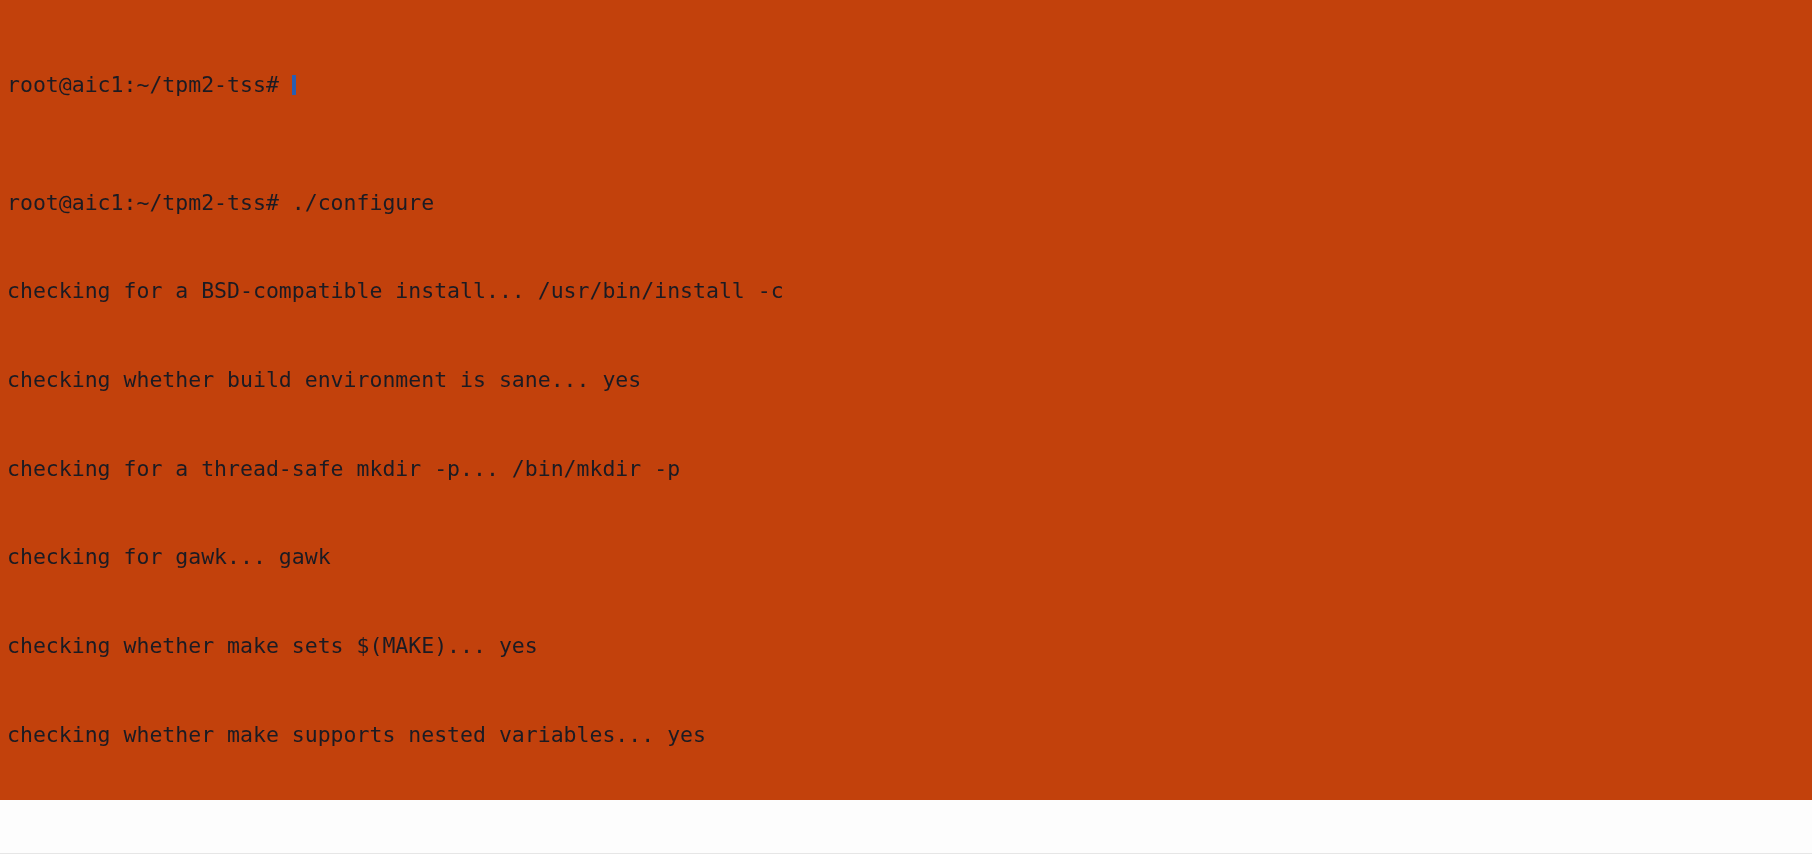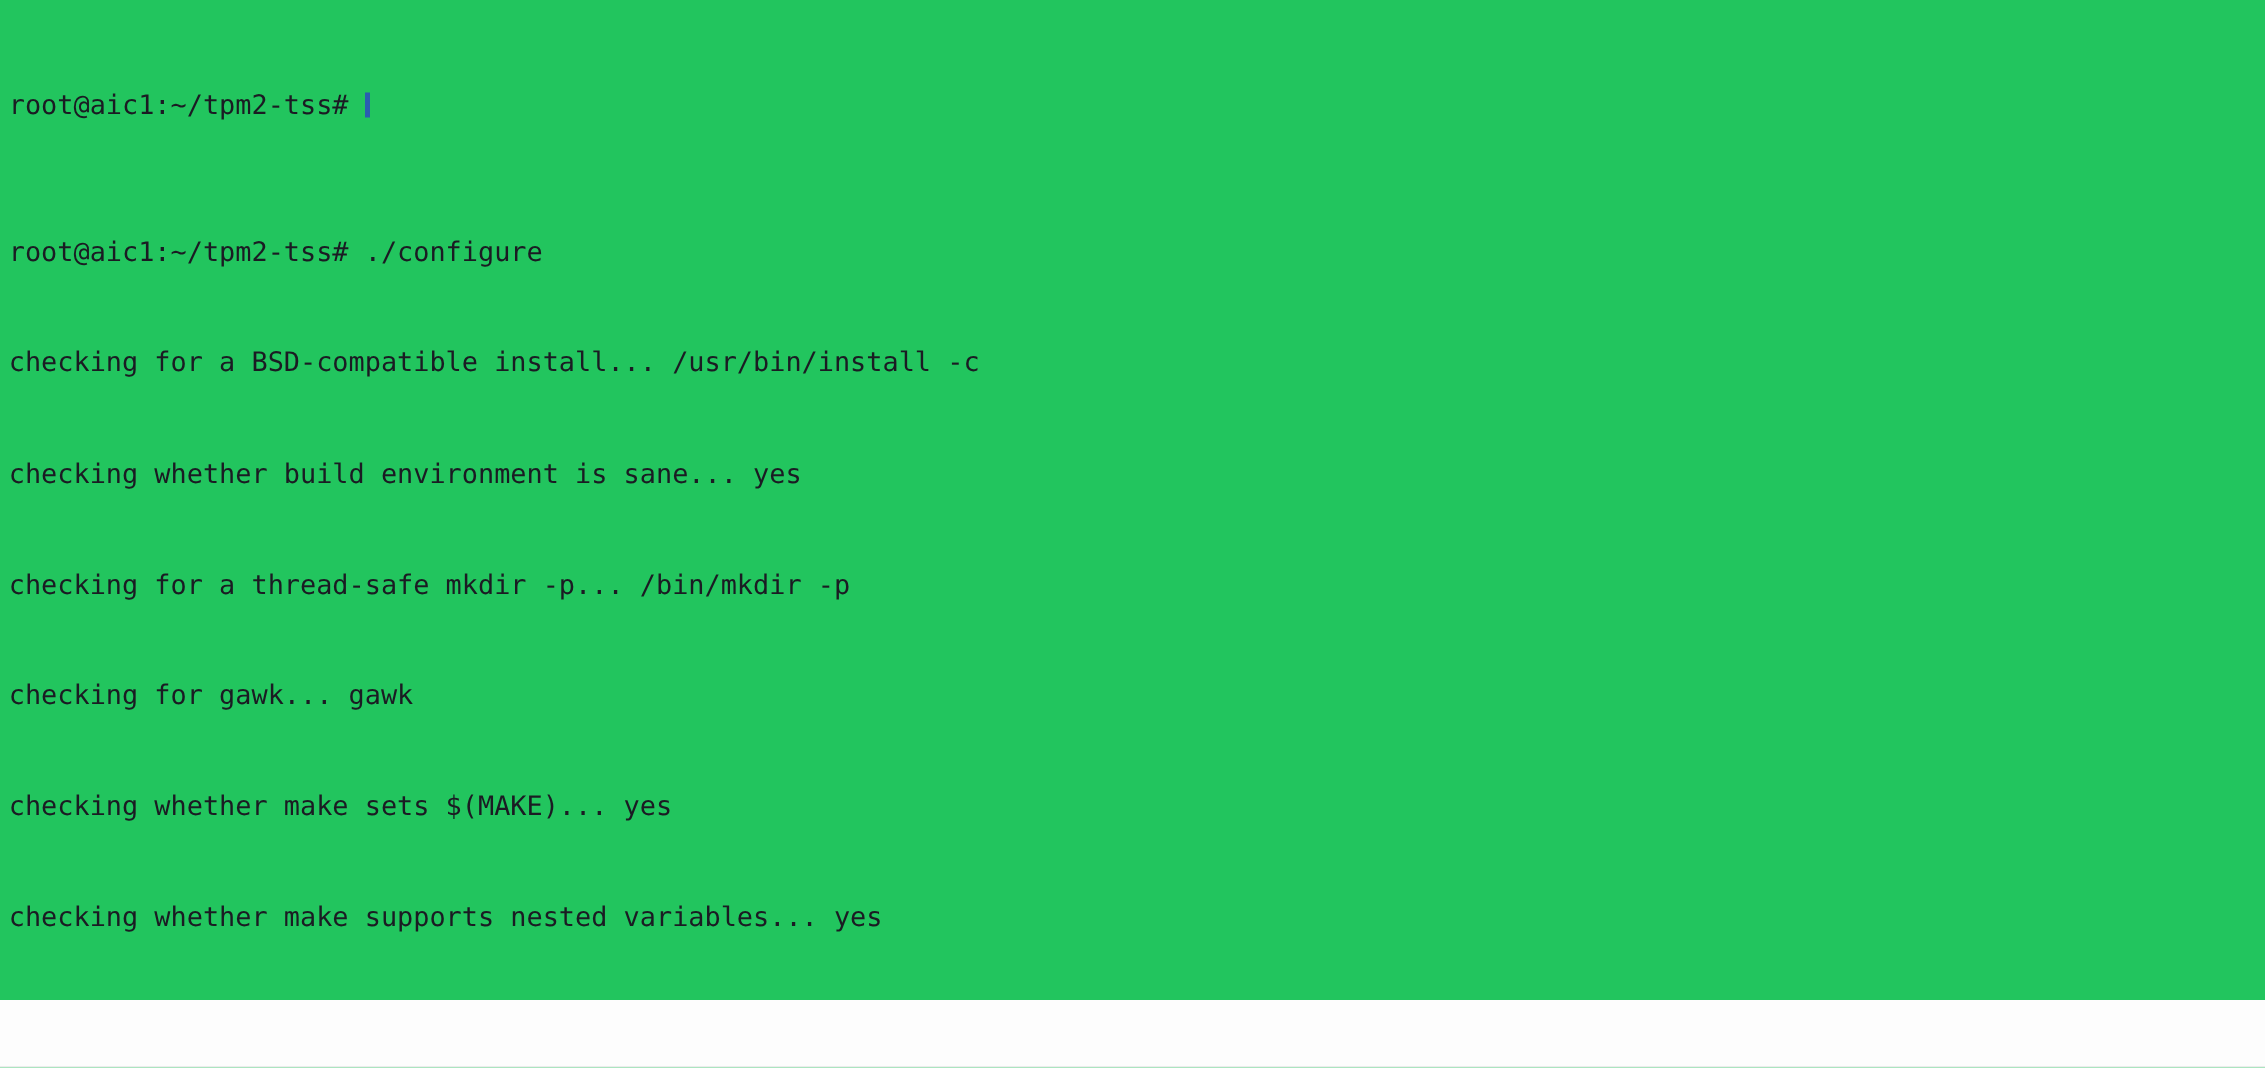--- a/index.html
+++ b/index.html
@@ -14,21 +14,21 @@
     overflow: hidden;
     font-family: "DejaVu Sans Mono", "Liberation Mono", monospace;
   }
 
   #terminal {
     position: absolute;
     left: 0;
     top: 0;
     width: 1812px;
     height: 854px;
-    background: #22c55e;
+    background: #c2410c;
     overflow: hidden;
     box-sizing: border-box;
   }
 
   
   #screen {
     position: absolute;
     left: 7px;
     top: -19px;
     width: 2600px;

